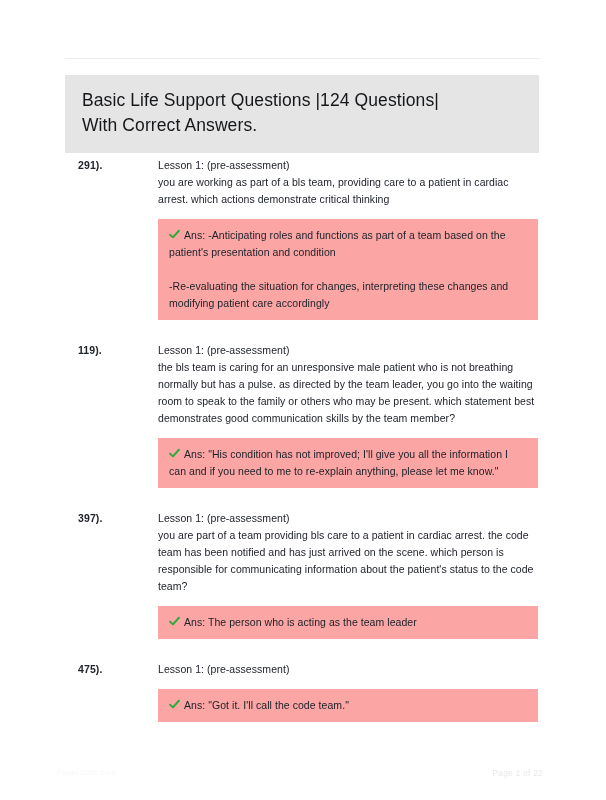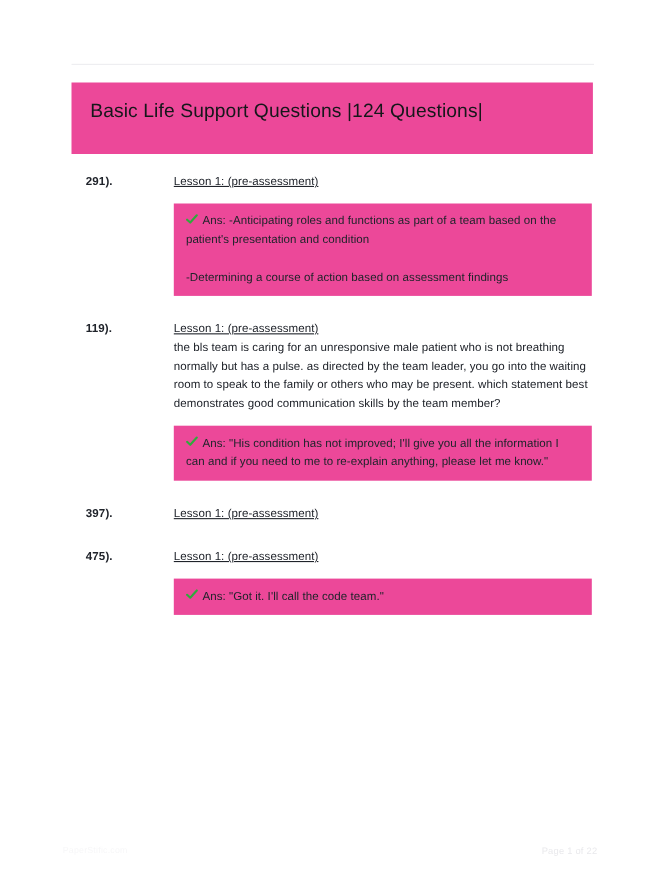--- a/index.html
+++ b/index.html
@@ -28,22 +28,22 @@
     width: 475px;
     height: 1px;
     background: #ededf0;
   }
   .title-block {
     position: absolute;
     left: 65px;
     top: 75px;
     width: 474px;
     box-sizing: border-box;
-    background: #ec4899;
-    padding: 13px 17px 27px 17px;
+    background: #e5e5e5;
+    padding: 13px 17px 15px 17px;
   }
   .title-text {
     font-size: 17.5px;
     line-height: 25px;
     color: #15171a;
     font-weight: 400;
     letter-spacing: 0.1px;
   }
   .content {
     position: absolute;
@@ -70,30 +70,29 @@
     letter-spacing: 0.1px;
   }
   .qbody {
     margin-left: 43px;
   }
   .lesson {
     font-size: 10.5px;
     line-height: 17px;
     color: #20242b;
     letter-spacing: 0.05px;
-    text-decoration: underline;
   }
   .qtext {
     font-size: 10.5px;
     line-height: 17px;
     color: #20242b;
     letter-spacing: 0.05px;
   }
   .ansbox {
-    background: #ec4899;
+    background: #fca5a5;
     margin-top: 11px;
     padding: 8px 11px 8px 11px;
     box-sizing: border-box;
   }
   .ansline {
     font-size: 10.5px;
     line-height: 17px;
     color: #20242b;
     letter-spacing: 0.05px;
     margin: 0;
@@ -135,34 +134,36 @@
 </head>
 <body>
 
 <div class="page">
 
   <div class="top-rule"></div>
 
   <div class="title-block">
     <div class="title-text">
       <span>Basic Life Support Questions |124 Questions|</span><br>
+      <span>With Correct Answers.</span>
     </div>
   </div>
 
   <div class="content">
 
     <div class="qblock">
       <div class="qnum">291).</div>
       <div class="qbody">
         <div class="lesson">Lesson 1: (pre-assessment)</div>
+        <div class="qtext">you are working as part of a bls team, providing care to a patient in cardiac arrest. which actions demonstrate critical thinking</div>
         <div class="ansbox">
           <p class="ansline"><span class="check"><svg width="11" height="11" viewBox="0 0 12 12">
                   <path d="M1.2 6.2 L4.3 9.1 L10.8 1.9" stroke="#2eab3c" stroke-width="2.1" fill="none" stroke-linecap="round" stroke-linejoin="round"></path>
                 </svg></span><span>Ans:</span> <span>-Anticipating roles and functions as part of a team based on the patient's presentation and condition</span></p>
-          <p class="ansline">-Determining a course of action based on assessment findings</p>
+          <p class="ansline">-Re-evaluating the situation for changes, interpreting these changes and modifying patient care accordingly</p>
         </div>
       </div>
     </div>
 
     <div class="spacer-q"></div>
 
     <div class="qblock">
       <div class="qnum">119).</div>
       <div class="qbody">
         <div class="lesson">Lesson 1: (pre-assessment)</div>
@@ -174,20 +175,26 @@
         </div>
       </div>
     </div>
 
     <div class="spacer-q"></div>
 
     <div class="qblock">
       <div class="qnum">397).</div>
       <div class="qbody">
         <div class="lesson">Lesson 1: (pre-assessment)</div>
+        <div class="qtext">you are part of a team providing bls care to a patient in cardiac arrest. the code team has been notified and has just arrived on the scene. which person is responsible for communicating information about the patient's status to the code team?</div>
+        <div class="ansbox">
+          <p class="ansline"><span class="check"><svg width="11" height="11" viewBox="0 0 12 12">
+                  <path d="M1.2 6.2 L4.3 9.1 L10.8 1.9" stroke="#2eab3c" stroke-width="2.1" fill="none" stroke-linecap="round" stroke-linejoin="round"></path>
+                </svg></span><span>Ans:</span> <span>The person who is acting as the team leader</span></p>
+        </div>
       </div>
     </div>
 
     <div class="spacer-q"></div>
 
     <div class="qblock">
       <div class="qnum">475).</div>
       <div class="qbody">
         <div class="lesson">Lesson 1: (pre-assessment)</div>
         <div class="ansbox">

